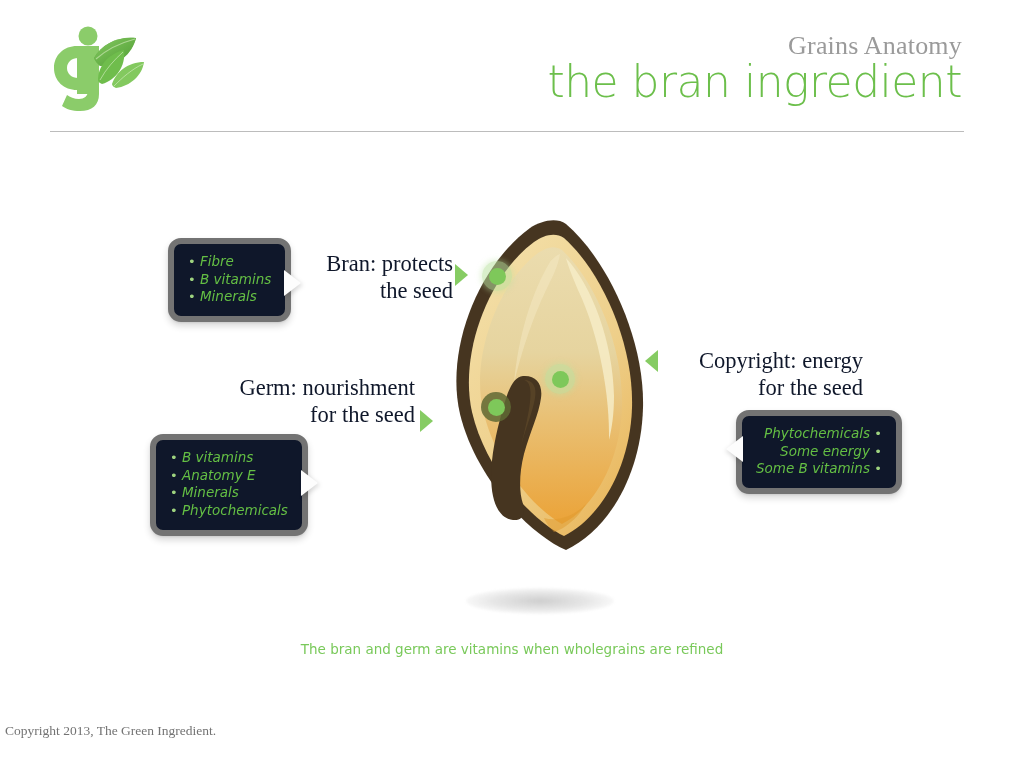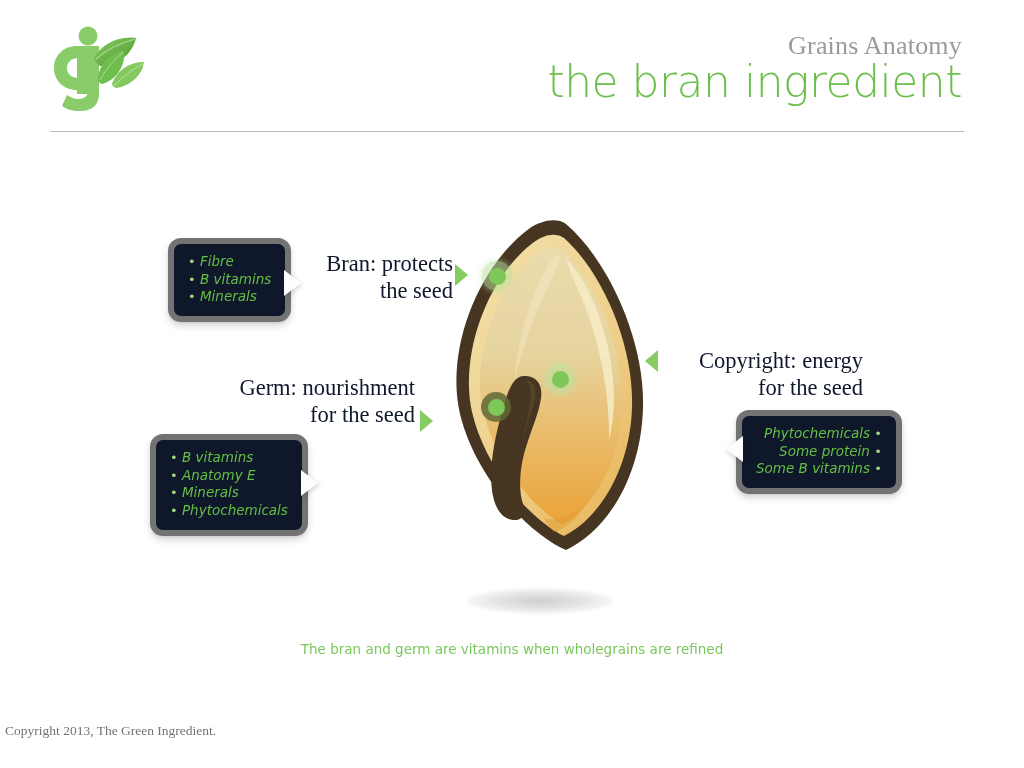--- a/index.html
+++ b/index.html
@@ -341,21 +341,21 @@
     </ul>
     <span class="tail out-right"></span>
   </div>
 
   <div class="bubble bubble-endo align-right">
     <ul>
       <li>
         <span>Phytochemicals</span>
         <span class="bullet">•</span></li>
       <li>
-        <span>Some protein</span>
+        <span>Some energy</span>
         <span class="bullet">•</span></li>
       <li>
         <span>Some B vitamins</span>
         <span class="bullet">•</span></li>
     </ul>
     <span class="tail out-left"></span>
   </div>
 
   <div class="footnote">The bran and germ are vitamins when wholegrains are refined</div>
   <div class="copyright">Copyright 2013, The Green Ingredient.</div>

